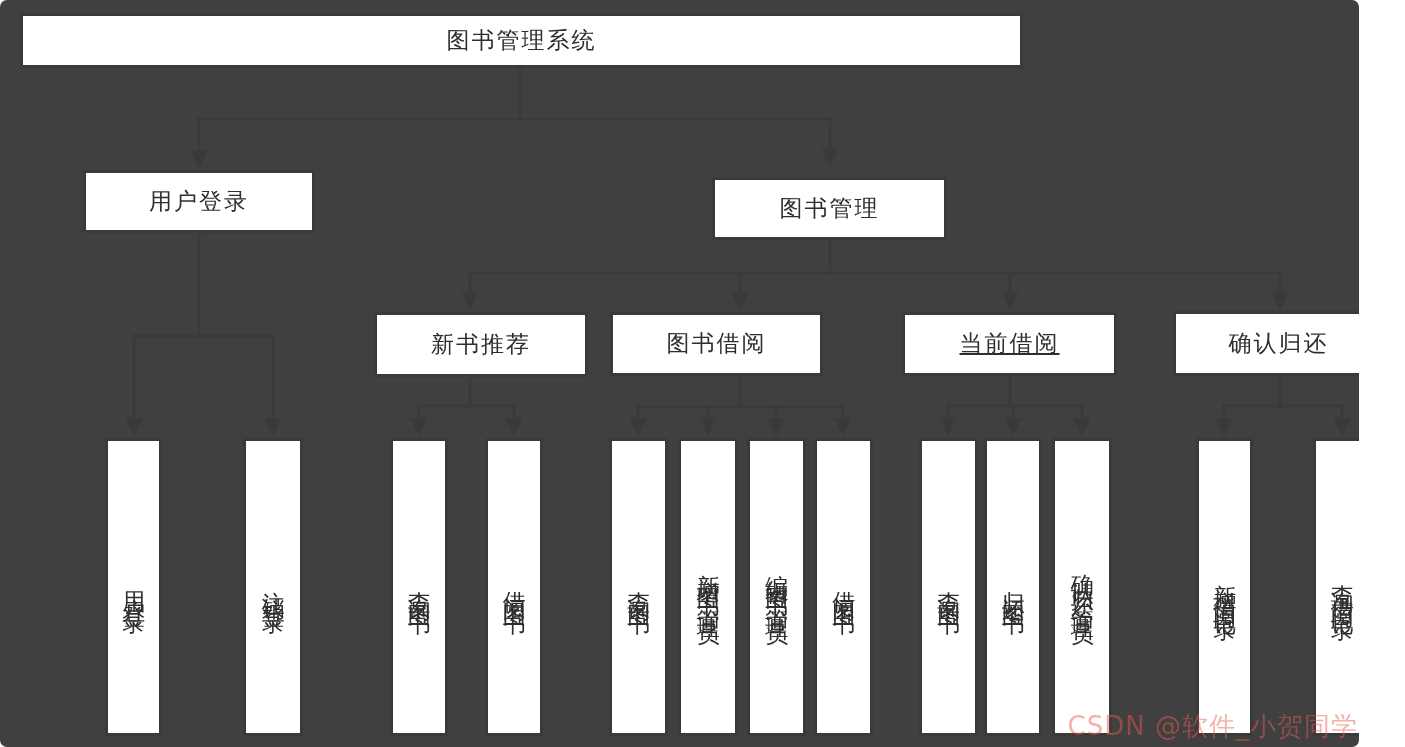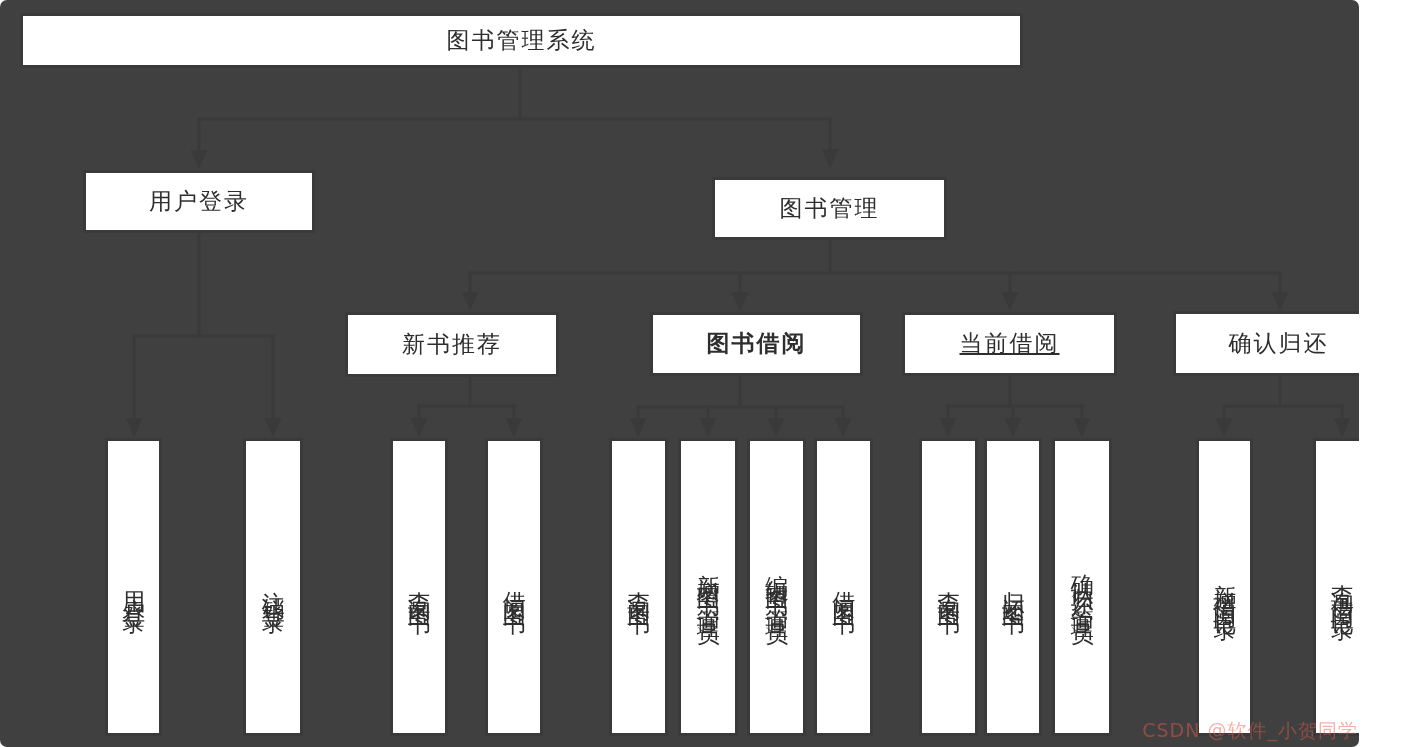--- a/index.html
+++ b/index.html
@@ -45,21 +45,21 @@
     writing-mode: vertical-rl;
     text-orientation: mixed;
     letter-spacing: 7px;
     padding: 4px 0;
     white-space: nowrap;
   }
   .watermark {
     position: absolute;
     right: 1px;
     bottom: 3px;
-    font-size: 19px;
+    font-size: 26px;
     letter-spacing: 1px;
     color: rgba(233, 93, 80, 0.48);
     white-space: nowrap;
     pointer-events: none;
     z-index: 5;
   }
 </style>
 </head>
 <body>
 
@@ -115,22 +115,22 @@
       <polygon points="1073.5,418 1090.5,418 1082,437" fill="#3a3a3a"></polygon>
       <line x1="1224" y1="406" x2="1224" y2="422" stroke="#3a3a3a" stroke-width="3" stroke-linecap="square"></line>
       <polygon points="1215.5,418 1232.5,418 1224,437" fill="#3a3a3a"></polygon>
       <line x1="1342" y1="406" x2="1342" y2="422" stroke="#3a3a3a" stroke-width="3" stroke-linecap="square"></line>
       <polygon points="1333.5,418 1350.5,418 1342,437" fill="#3a3a3a"></polygon>
     </svg>
   <div>
       <div class="node horizontal" style="left: 20px; top: 13px; width: 1003px; height: 55px;">图书管理系统</div>
       <div class="node horizontal" style="left: 83px; top: 170px; width: 232px; height: 63px;">用户登录</div>
       <div class="node horizontal" style="left: 712px; top: 169px; width: 235px; height: 63px; margin-top: 8px;">图书管理</div>
-      <div class="node horizontal" style="left: 345px; top: 312px; width: 214px; height: 65px;">新书推荐</div>
-      <div class="node horizontal" style="left: 650px; top: 312px; width: 213px; height: 64px; font-weight: bold;">图书借阅</div>
+      <div class="node horizontal" style="left: 374px; top: 312px; width: 214px; height: 65px;">新书推荐</div>
+      <div class="node horizontal" style="left: 610px; top: 312px; width: 213px; height: 64px;">图书借阅</div>
       <div class="node horizontal" style="left: 902px; top: 312px; width: 215px; height: 64px; text-decoration: underline;">当前借阅</div>
       <div class="node horizontal" style="left: 1173px; top: 311px; width: 211px; height: 65px;">确认归还</div>
       <div class="node vertical" style="left: 105px; top: 438px; width: 57px; height: 298px;">用户登录</div>
       <div class="node vertical" style="left: 243px; top: 438px; width: 60px; height: 298px;">注销登录</div>
       <div class="node vertical" style="left: 390px; top: 438px; width: 58px; height: 298px;">查询图书</div>
       <div class="node vertical" style="left: 485px; top: 438px; width: 58px; height: 298px;">借阅图书</div>
       <div class="node vertical" style="left: 609px; top: 438px; width: 59px; height: 298px;">查询图书</div>
       <div class="node vertical" style="left: 678px; top: 438px; width: 60px; height: 298px;">新增图书（管理员）</div>
       <div class="node vertical" style="left: 747px; top: 438px; width: 59px; height: 298px;">编辑图书（管理员）</div>
       <div class="node vertical" style="left: 814px; top: 438px; width: 59px; height: 298px;">借阅图书</div>

